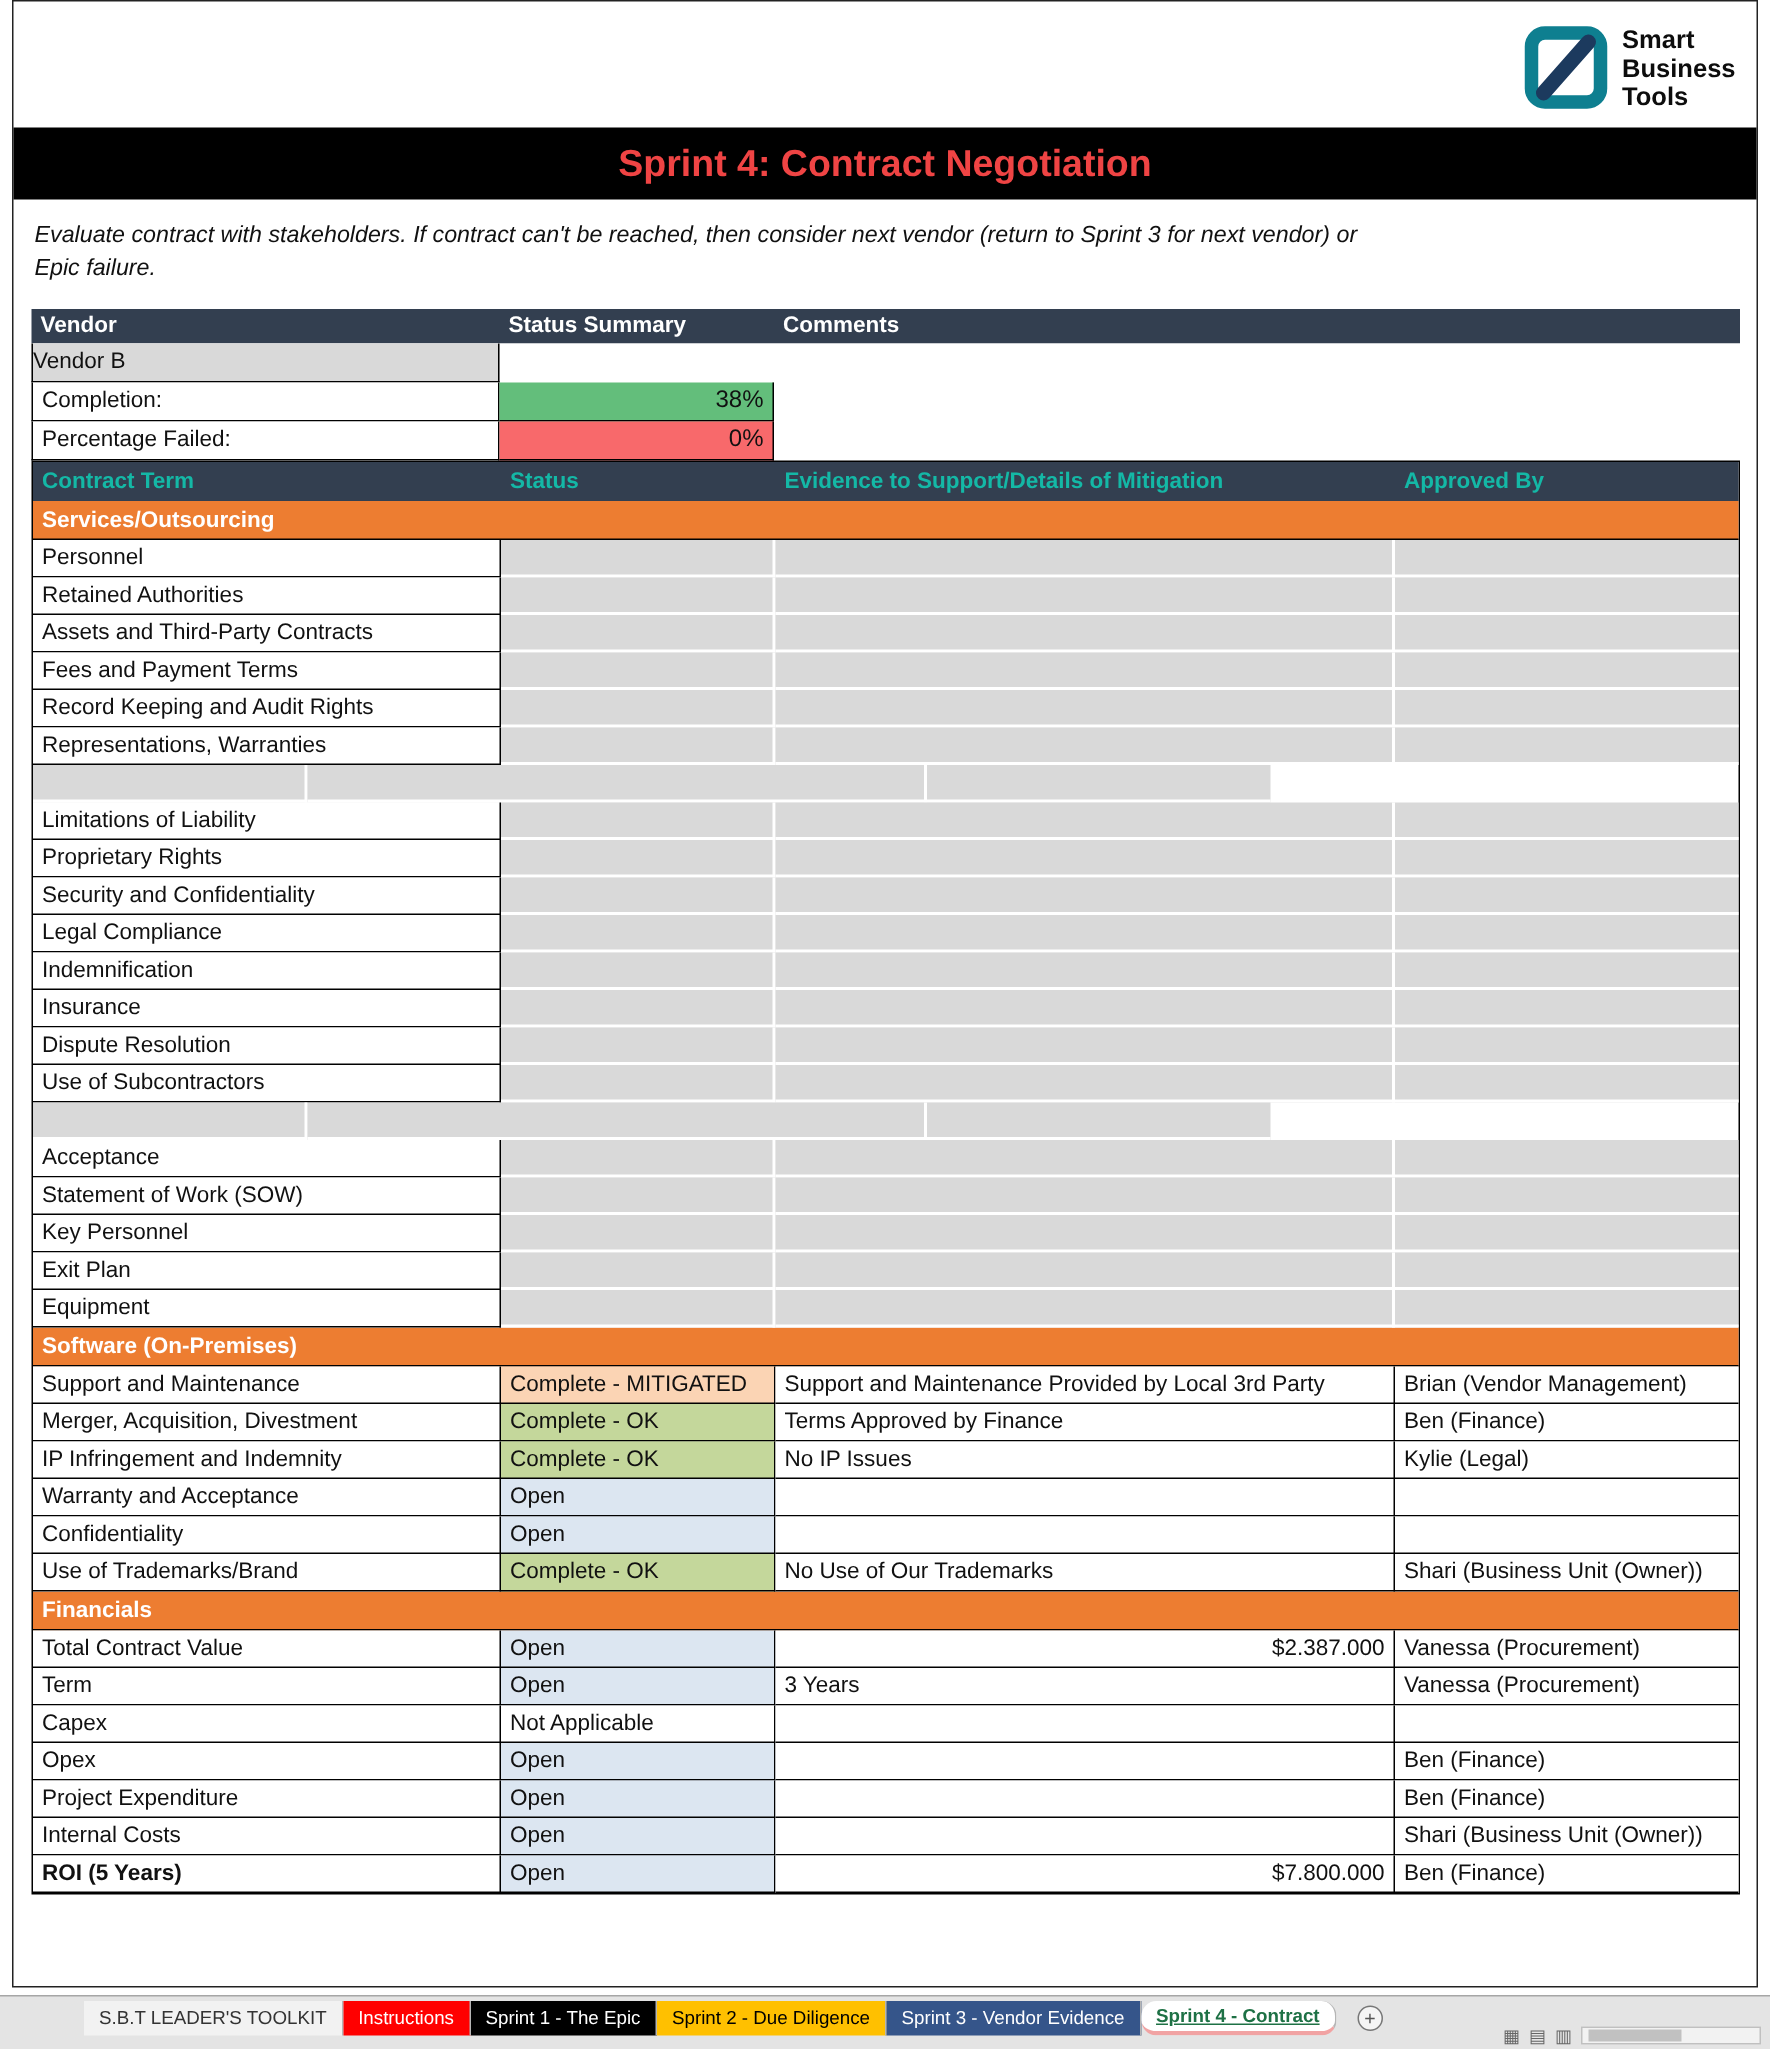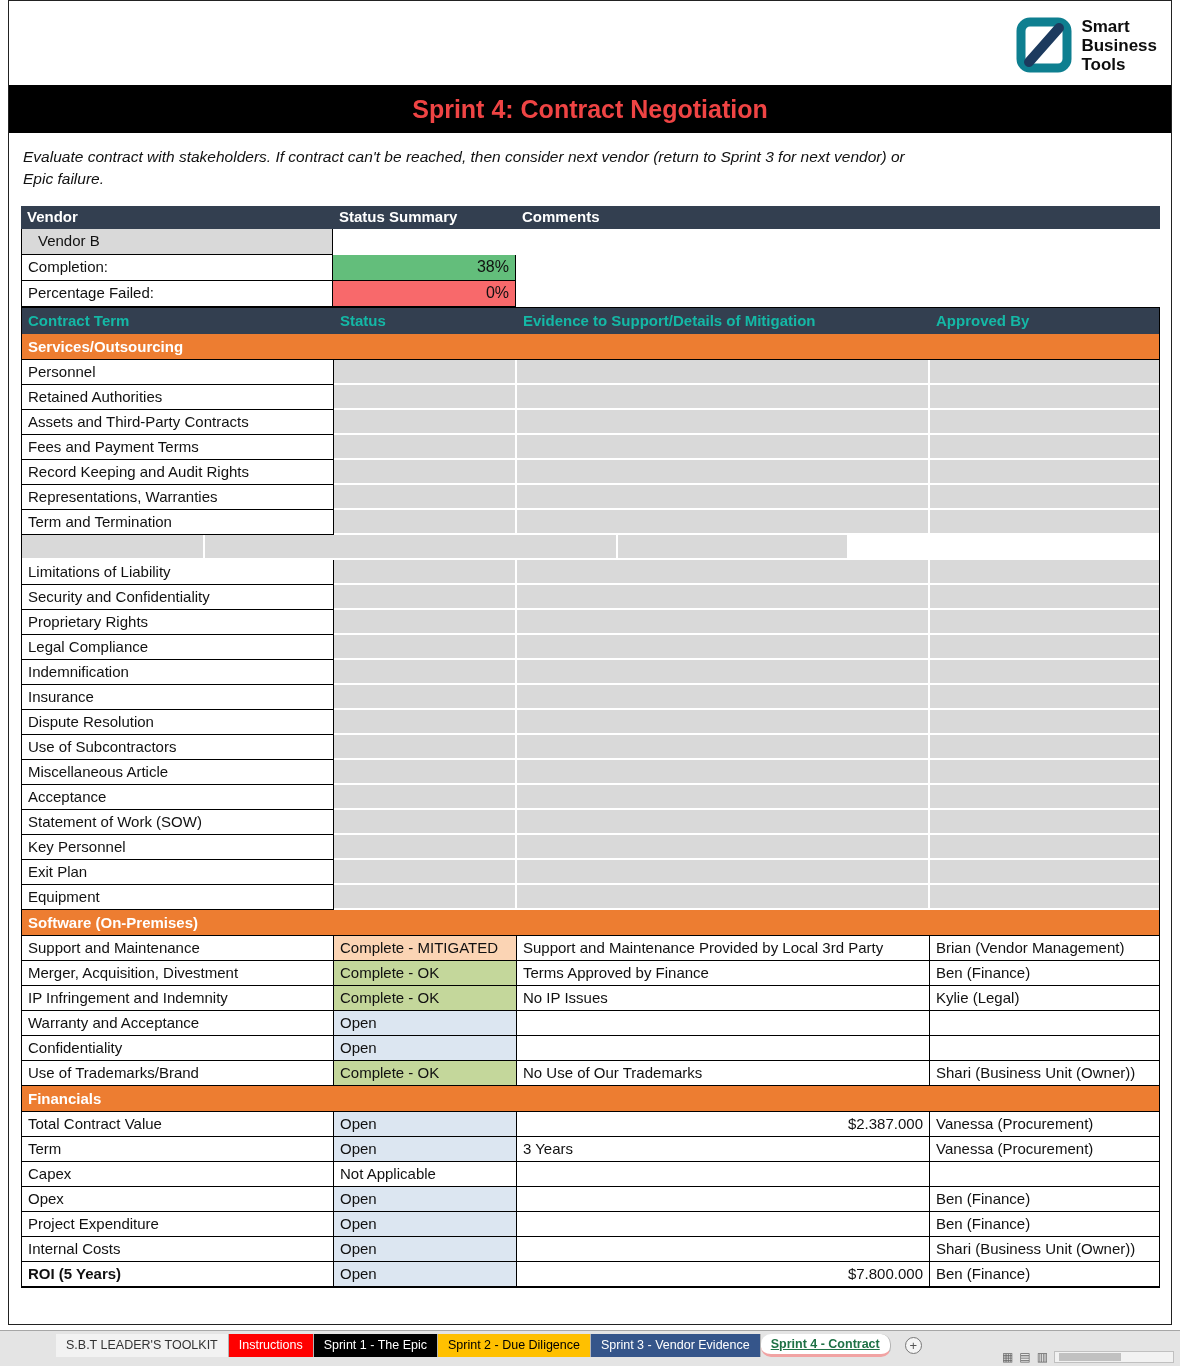--- a/index.html
+++ b/index.html
@@ -38,21 +38,21 @@
   }
 
   .content { margin-left:12px; width:1139px; }
 
   
   .sum-header { display:flex; height:23px; color:#fff; font-weight:bold; font-size:15px; background:#333F50; }
   .shc { padding:2px 6px; white-space:nowrap; }
   .shc1 { width:312px; } .shc2 { width:183px; } .shc3 { width:642px; }
 
   .sum-row { display:flex; height:26px; font-size:15px; background:#fff; }
-  .sum-vendor { width:312px; background:#D9D9D9; border:1px solid #000; border-top:none; padding:3px 16px; }
+  .sum-vendor { width:312px; background:#D9D9D9; border:1px solid #000; border-top:none; padding:3px 0; }
   .sum-label  { width:312px; border:1px solid #000; border-top:none; padding:3px 6px; background:#fff; }
   .sum-value  { width:183px; border:1px solid #000; border-top:none; border-left:none; padding:3px 6px; text-align:right; font-size:16px; }
 
   
   .ctable { border:1px solid #000; width:1139px; }
   .main-header { display:flex; height:26px; color:#14b8a6; font-weight:bold; font-size:15px; background:#333F50; }
   .mhc { padding:4px 6px; white-space:nowrap; overflow:hidden; }
   .mhc1 { width:312px; } .mhc2 { width:183px; } .mhc3 { width:413px; } .mhc4 { width:229px; }
 
   .section-row {
@@ -183,49 +183,43 @@
             <div class="c c3"></div>
             <div class="c c4"></div>
           </div>
           <div class="trow empty">
             <div class="c c1">Representations, Warranties</div>
             <div class="c c2"></div>
             <div class="c c3"></div>
             <div class="c c4"></div>
           </div>
           <div class="trow empty">
-            <div class="c c1">Term and Termination</div>
-            <div class="c c2"></div>
-            <div class="c c3"></div>
-            <div class="c c4"></div>
-          </div>
-          <div class="trow empty">
             <div class="c c2"></div>
             <div class="c c3"></div>
             <div class="c c4"></div>
           </div>
           <div class="trow empty">
             <div class="c c1">Limitations of Liability</div>
             <div class="c c2"></div>
             <div class="c c3"></div>
             <div class="c c4"></div>
           </div>
           <div class="trow empty">
+            <div class="c c1">Proprietary Rights</div>
+            <div class="c c2"></div>
+            <div class="c c3"></div>
+            <div class="c c4"></div>
+          </div>
+          <div class="trow empty">
             <div class="c c1">Security and Confidentiality</div>
             <div class="c c2"></div>
             <div class="c c3"></div>
             <div class="c c4"></div>
           </div>
           <div class="trow empty">
-            <div class="c c1">Proprietary Rights</div>
-            <div class="c c2"></div>
-            <div class="c c3"></div>
-            <div class="c c4"></div>
-          </div>
-          <div class="trow empty">
             <div class="c c1">Legal Compliance</div>
             <div class="c c2"></div>
             <div class="c c3"></div>
             <div class="c c4"></div>
           </div>
           <div class="trow empty">
             <div class="c c1">Indemnification</div>
             <div class="c c2"></div>
             <div class="c c3"></div>
             <div class="c c4"></div>
@@ -242,21 +236,20 @@
             <div class="c c3"></div>
             <div class="c c4"></div>
           </div>
           <div class="trow empty">
             <div class="c c1">Use of Subcontractors</div>
             <div class="c c2"></div>
             <div class="c c3"></div>
             <div class="c c4"></div>
           </div>
           <div class="trow empty">
-            <div class="c c1">Miscellaneous Article</div>
             <div class="c c2"></div>
             <div class="c c3"></div>
             <div class="c c4"></div>
           </div>
           <div class="trow empty">
             <div class="c c1">Acceptance</div>
             <div class="c c2"></div>
             <div class="c c3"></div>
             <div class="c c4"></div>
           </div>

